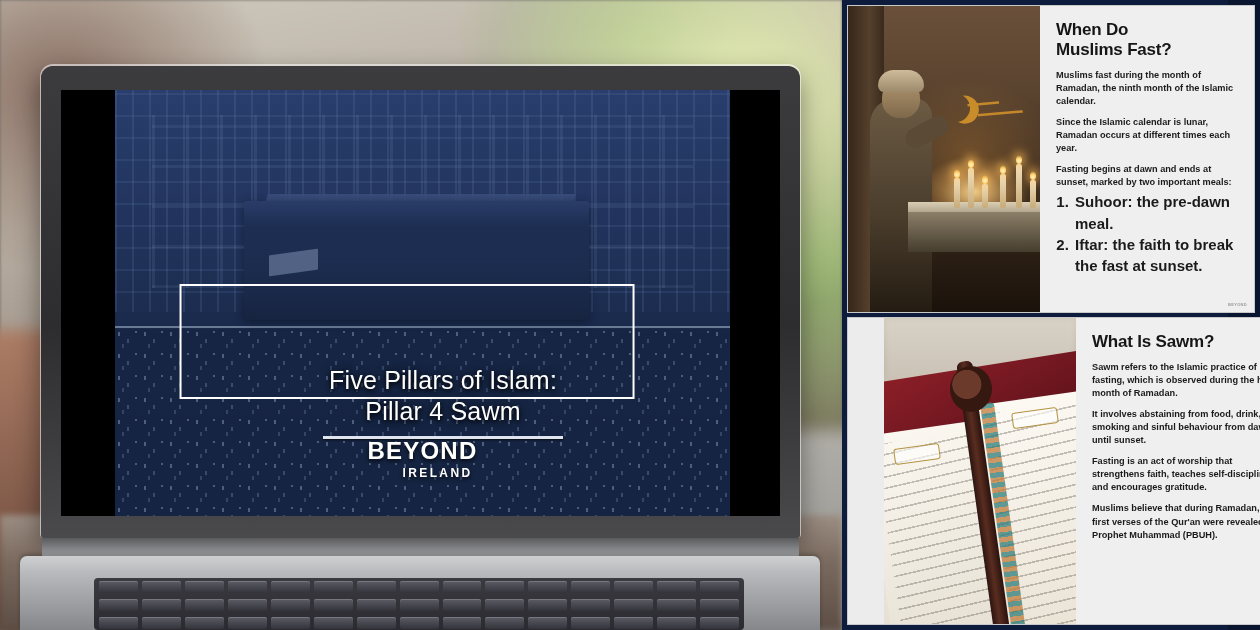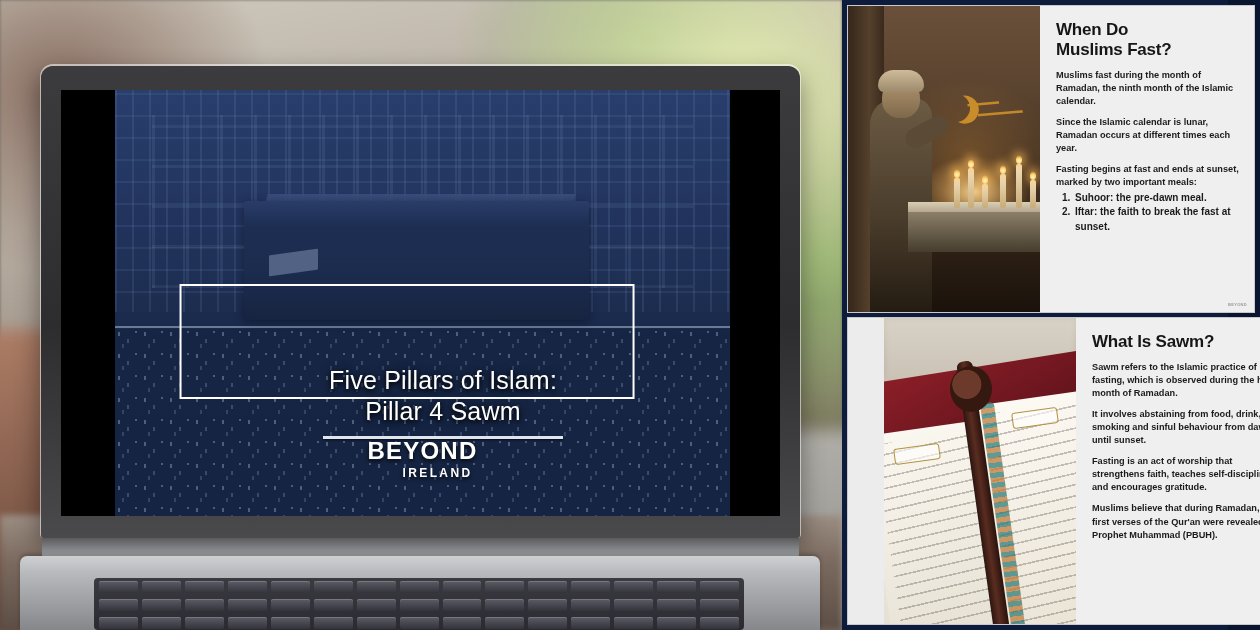--- a/index.html
+++ b/index.html
@@ -194,21 +194,21 @@
   .slide-h{
     color:#161616;font-weight:bold;font-size:17px;line-height:1.17;
     margin:0 0 9px 0;white-space:pre-line;letter-spacing:-.2px;
   }
   .slide-p{
     color:#1b1b1b;font-weight:bold;font-size:9.2px;line-height:1.42;
     margin:0 0 8px 0;
   }
   .slide-ol{
     margin:0;padding-left:17px;color:#1b1b1b;font-weight:bold;
-    font-size:10px;line-height:1.42;
+    font-size:15px;line-height:1.42;
   }
   .slide-ol li{padding-left:2px;}
   .wm{
     position:absolute;right:7px;bottom:5px;
     font-size:4px;font-weight:bold;letter-spacing:.3px;color:#9a9a9a;
   }
 
   
   .iftar{
     position:absolute;inset:0;
@@ -451,21 +451,21 @@
             <div class="candle" style="left:82px;height:28px;"></div>
             <div class="flame" style="left:82px;bottom:28px;"></div>
           </div>
         </div>
       </div>
       <div class="slide-body">
         <h2 class="slide-h">When Do
 Muslims Fast?</h2>
         <p class="slide-p">Muslims fast during the month of Ramadan, the ninth month of the Islamic calendar.</p>
         <p class="slide-p">Since the Islamic calendar is lunar, Ramadan occurs at different times each year.</p>
-        <p class="slide-p" style="margin-bottom:2px">Fasting begins at fast and ends at sunset, marked by two important meals:</p>
+        <p class="slide-p" style="margin-bottom:2px">Fasting begins at dawn and ends at sunset, marked by two important meals:</p>
         <ol class="slide-ol">
           <li>Suhoor: the pre-dawn meal.</li>
           <li>Iftar: the faith to break the fast at sunset.</li>
         </ol>
         <div class="wm">BEYOND</div>
       </div>
     </div>
 
     <div class="slide">
       <div class="slide-photo">

